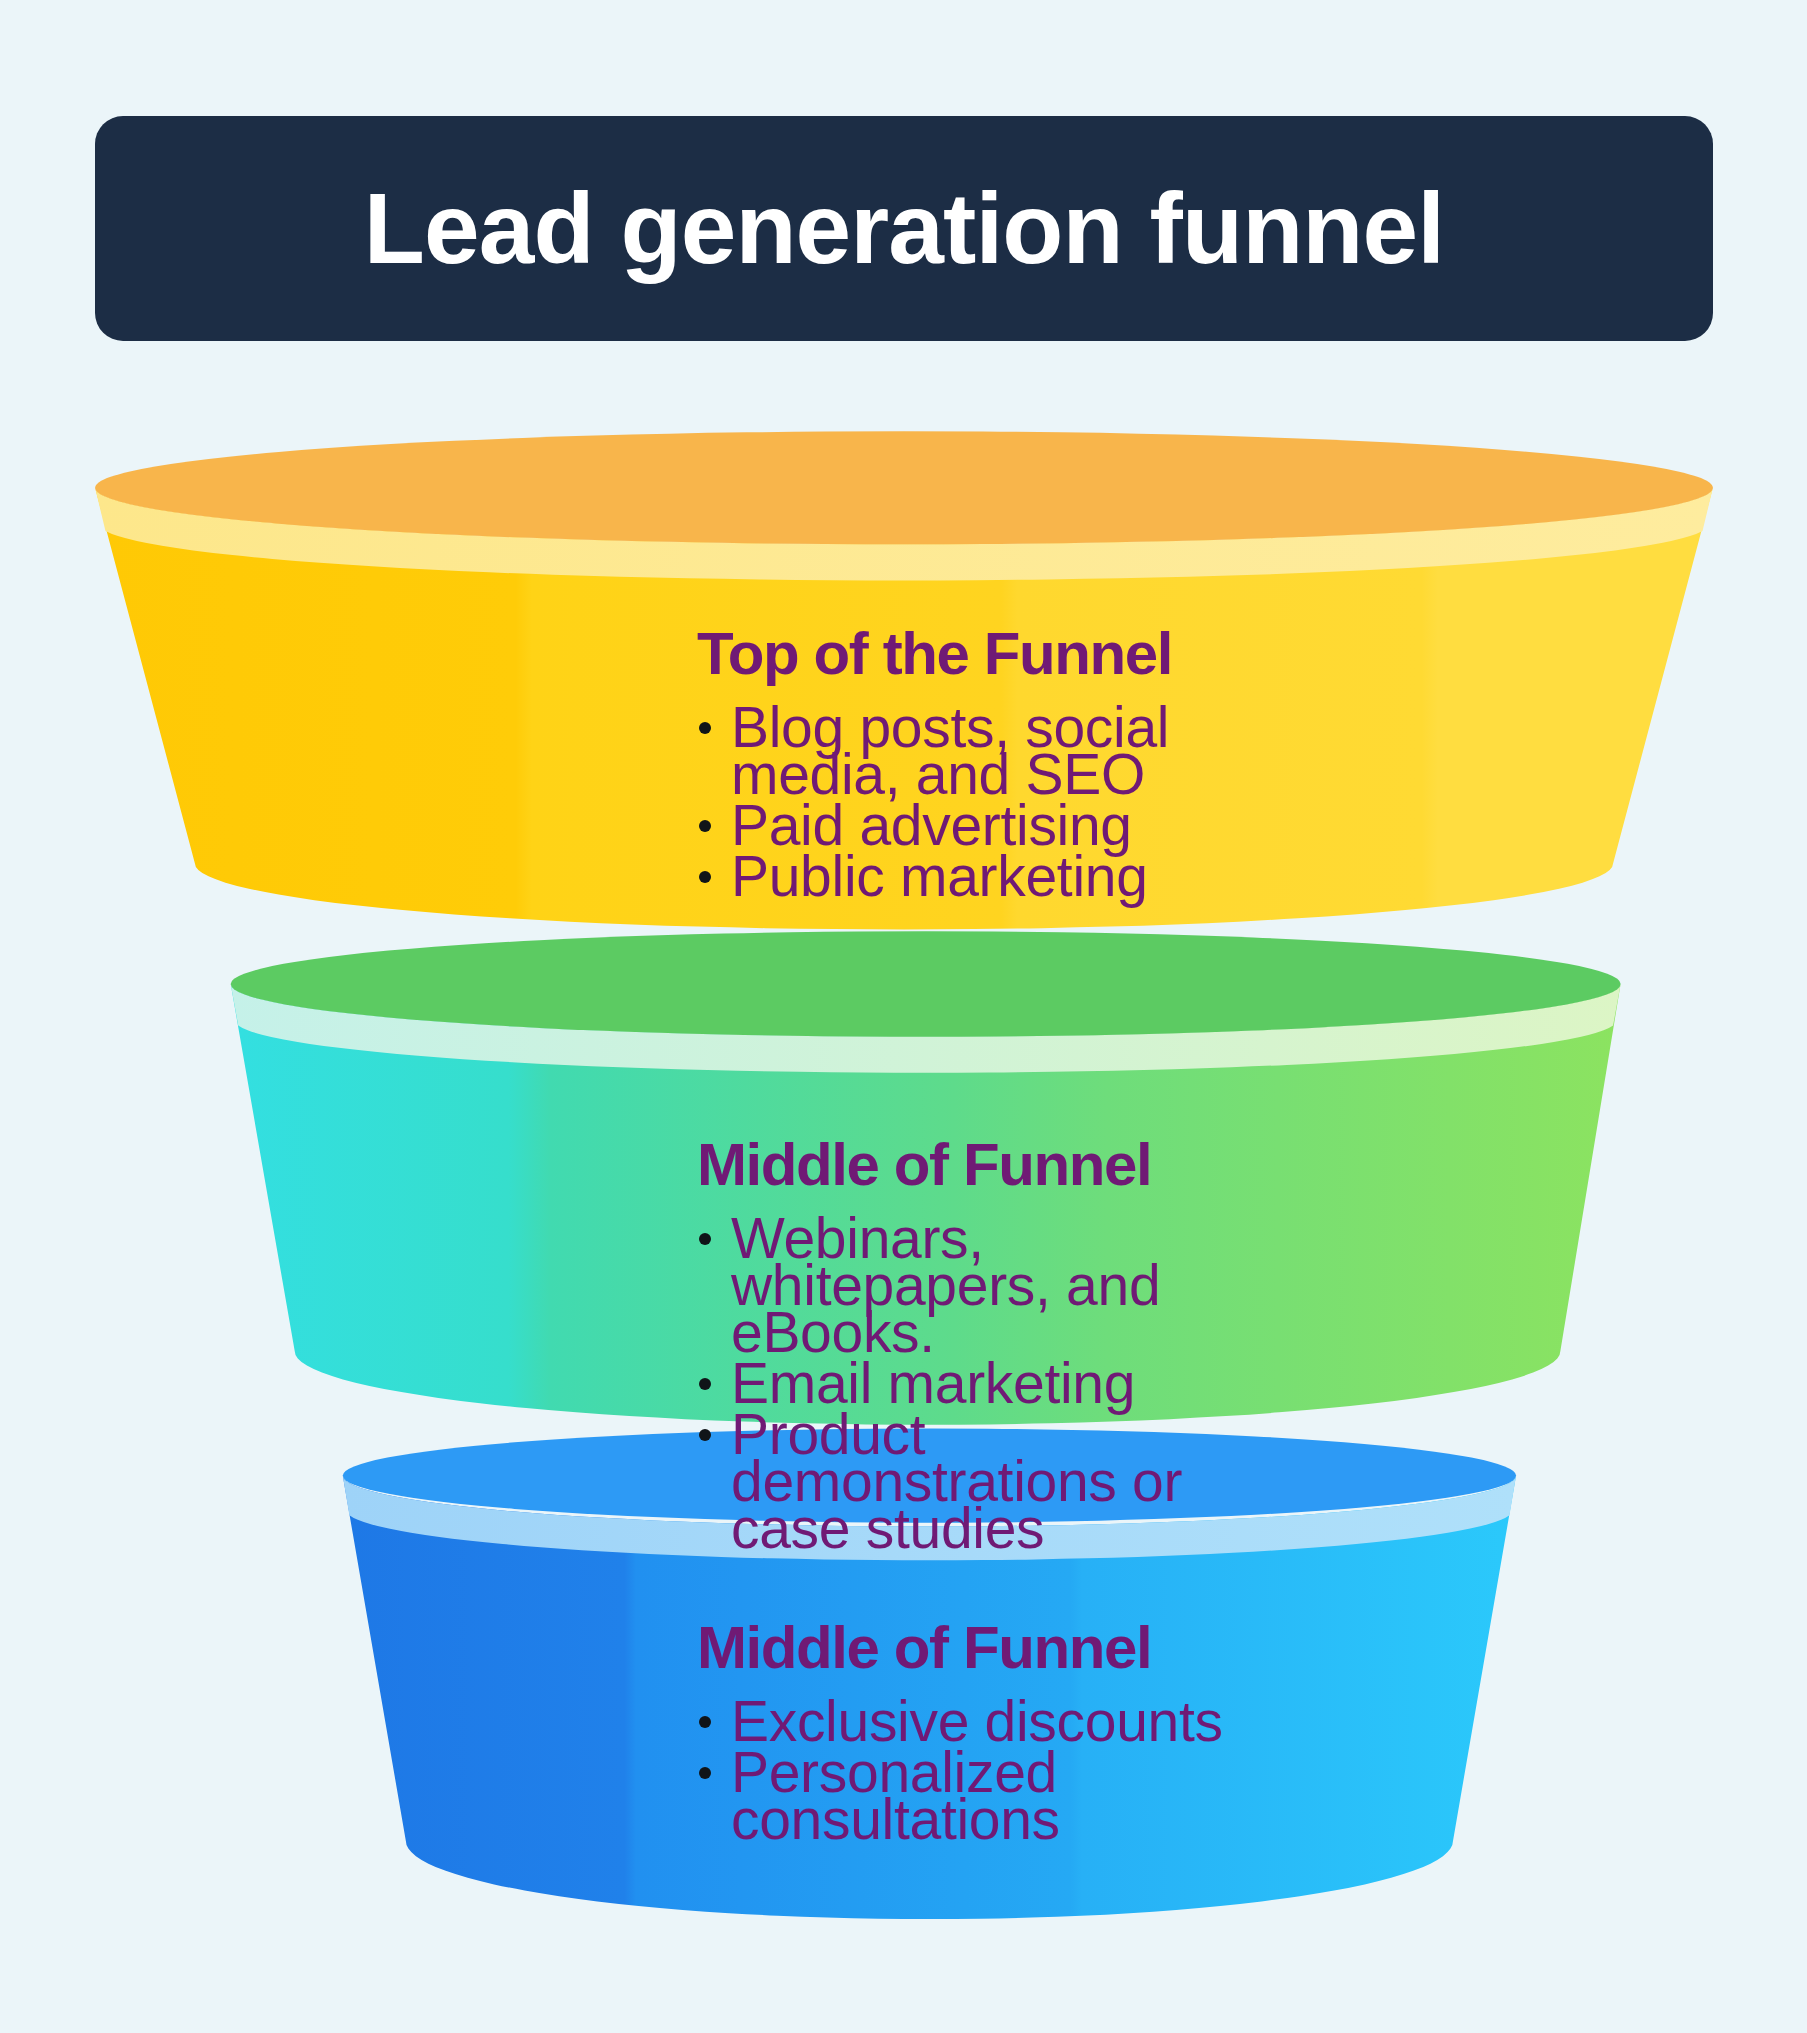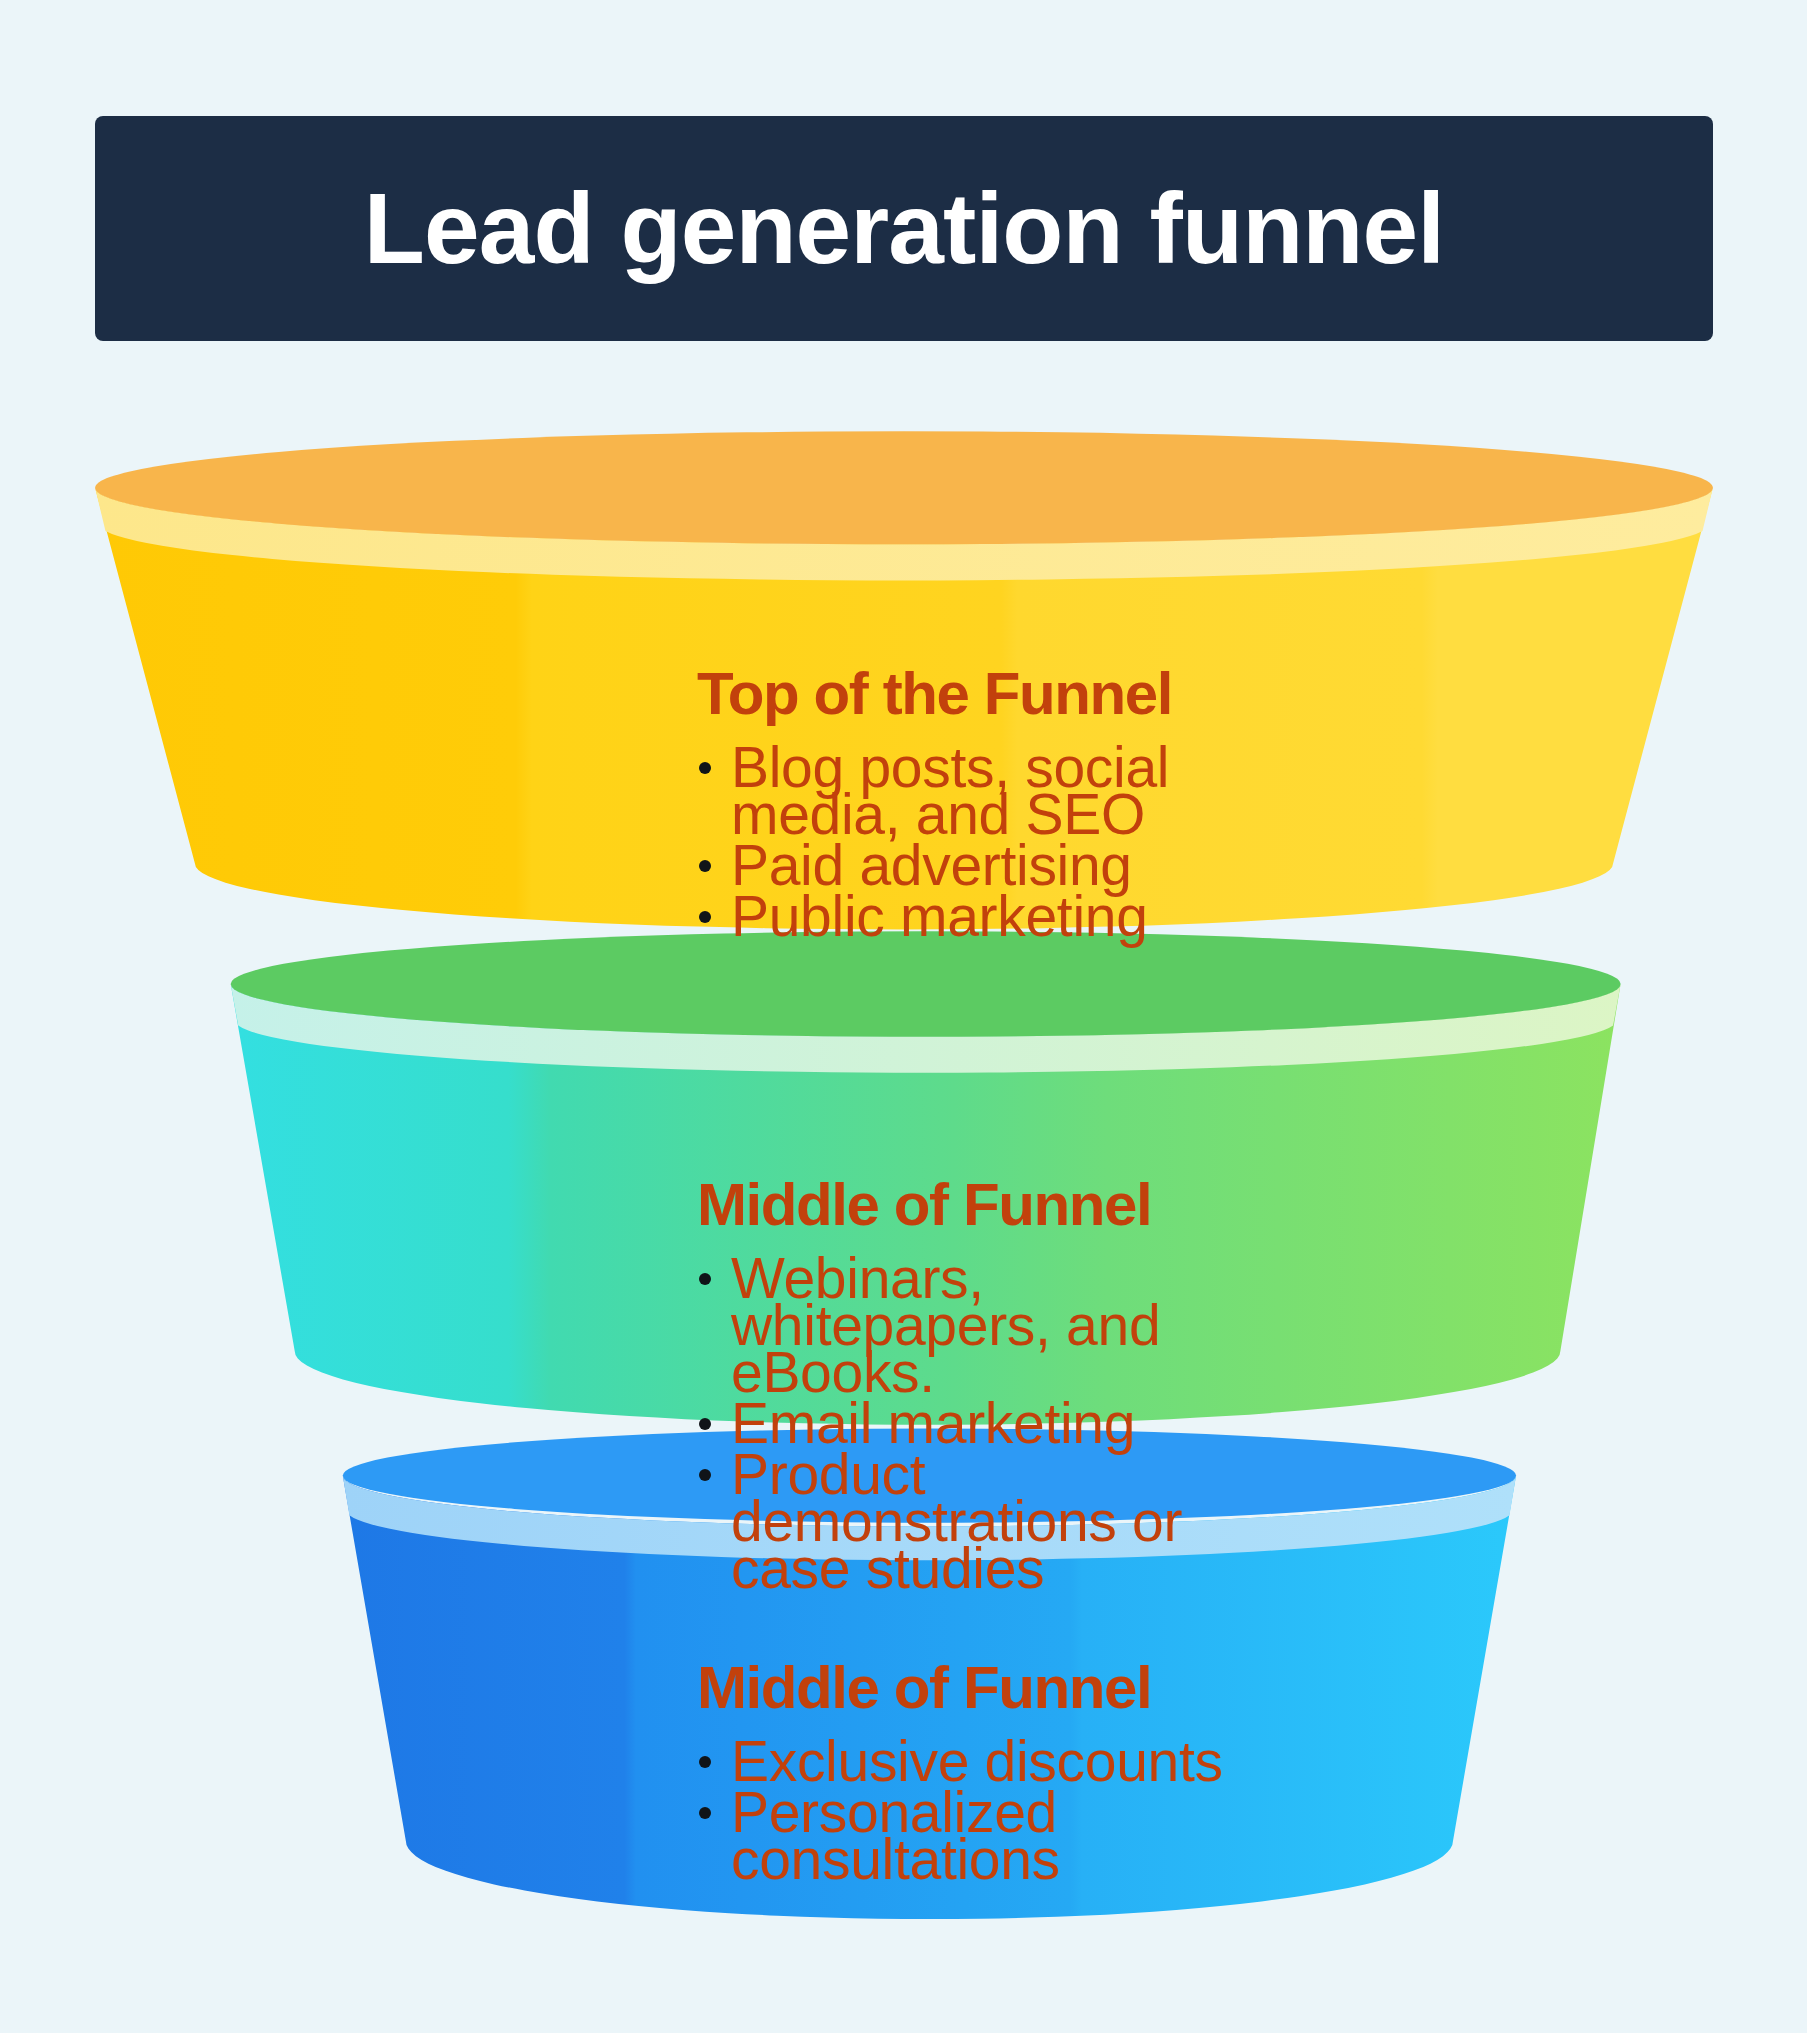--- a/index.html
+++ b/index.html
@@ -19,37 +19,36 @@
     top: 0;
     width: 1808px;
     height: 2034px;
   }
   .title-banner {
     position: absolute;
     left: 95px;
     top: 116px;
     width: 1618px;
     height: 225px;
-    border-radius: 8px;
+    border-radius: 28px;
     display: flex;
     align-items: center;
     justify-content: center;
   }
   .title-banner h1 {
     margin: 0;
     font-size: 100px;
     font-weight: 700;
     letter-spacing: -0.9px;
     color: #FFFFFF;
   }
   .tier-text {
     position: absolute;
     left: 697px;
-    color: #c2410c;
-    margin-top: 40px;
+    color: #701a75;
   }
   .tier-text h2 {
     margin: 0 0 17px 0;
     font-size: 60px;
     font-weight: 700;
     letter-spacing: -1.4px;
     line-height: 1.12;
   }
   .tier-text ul {
     margin: 0;

